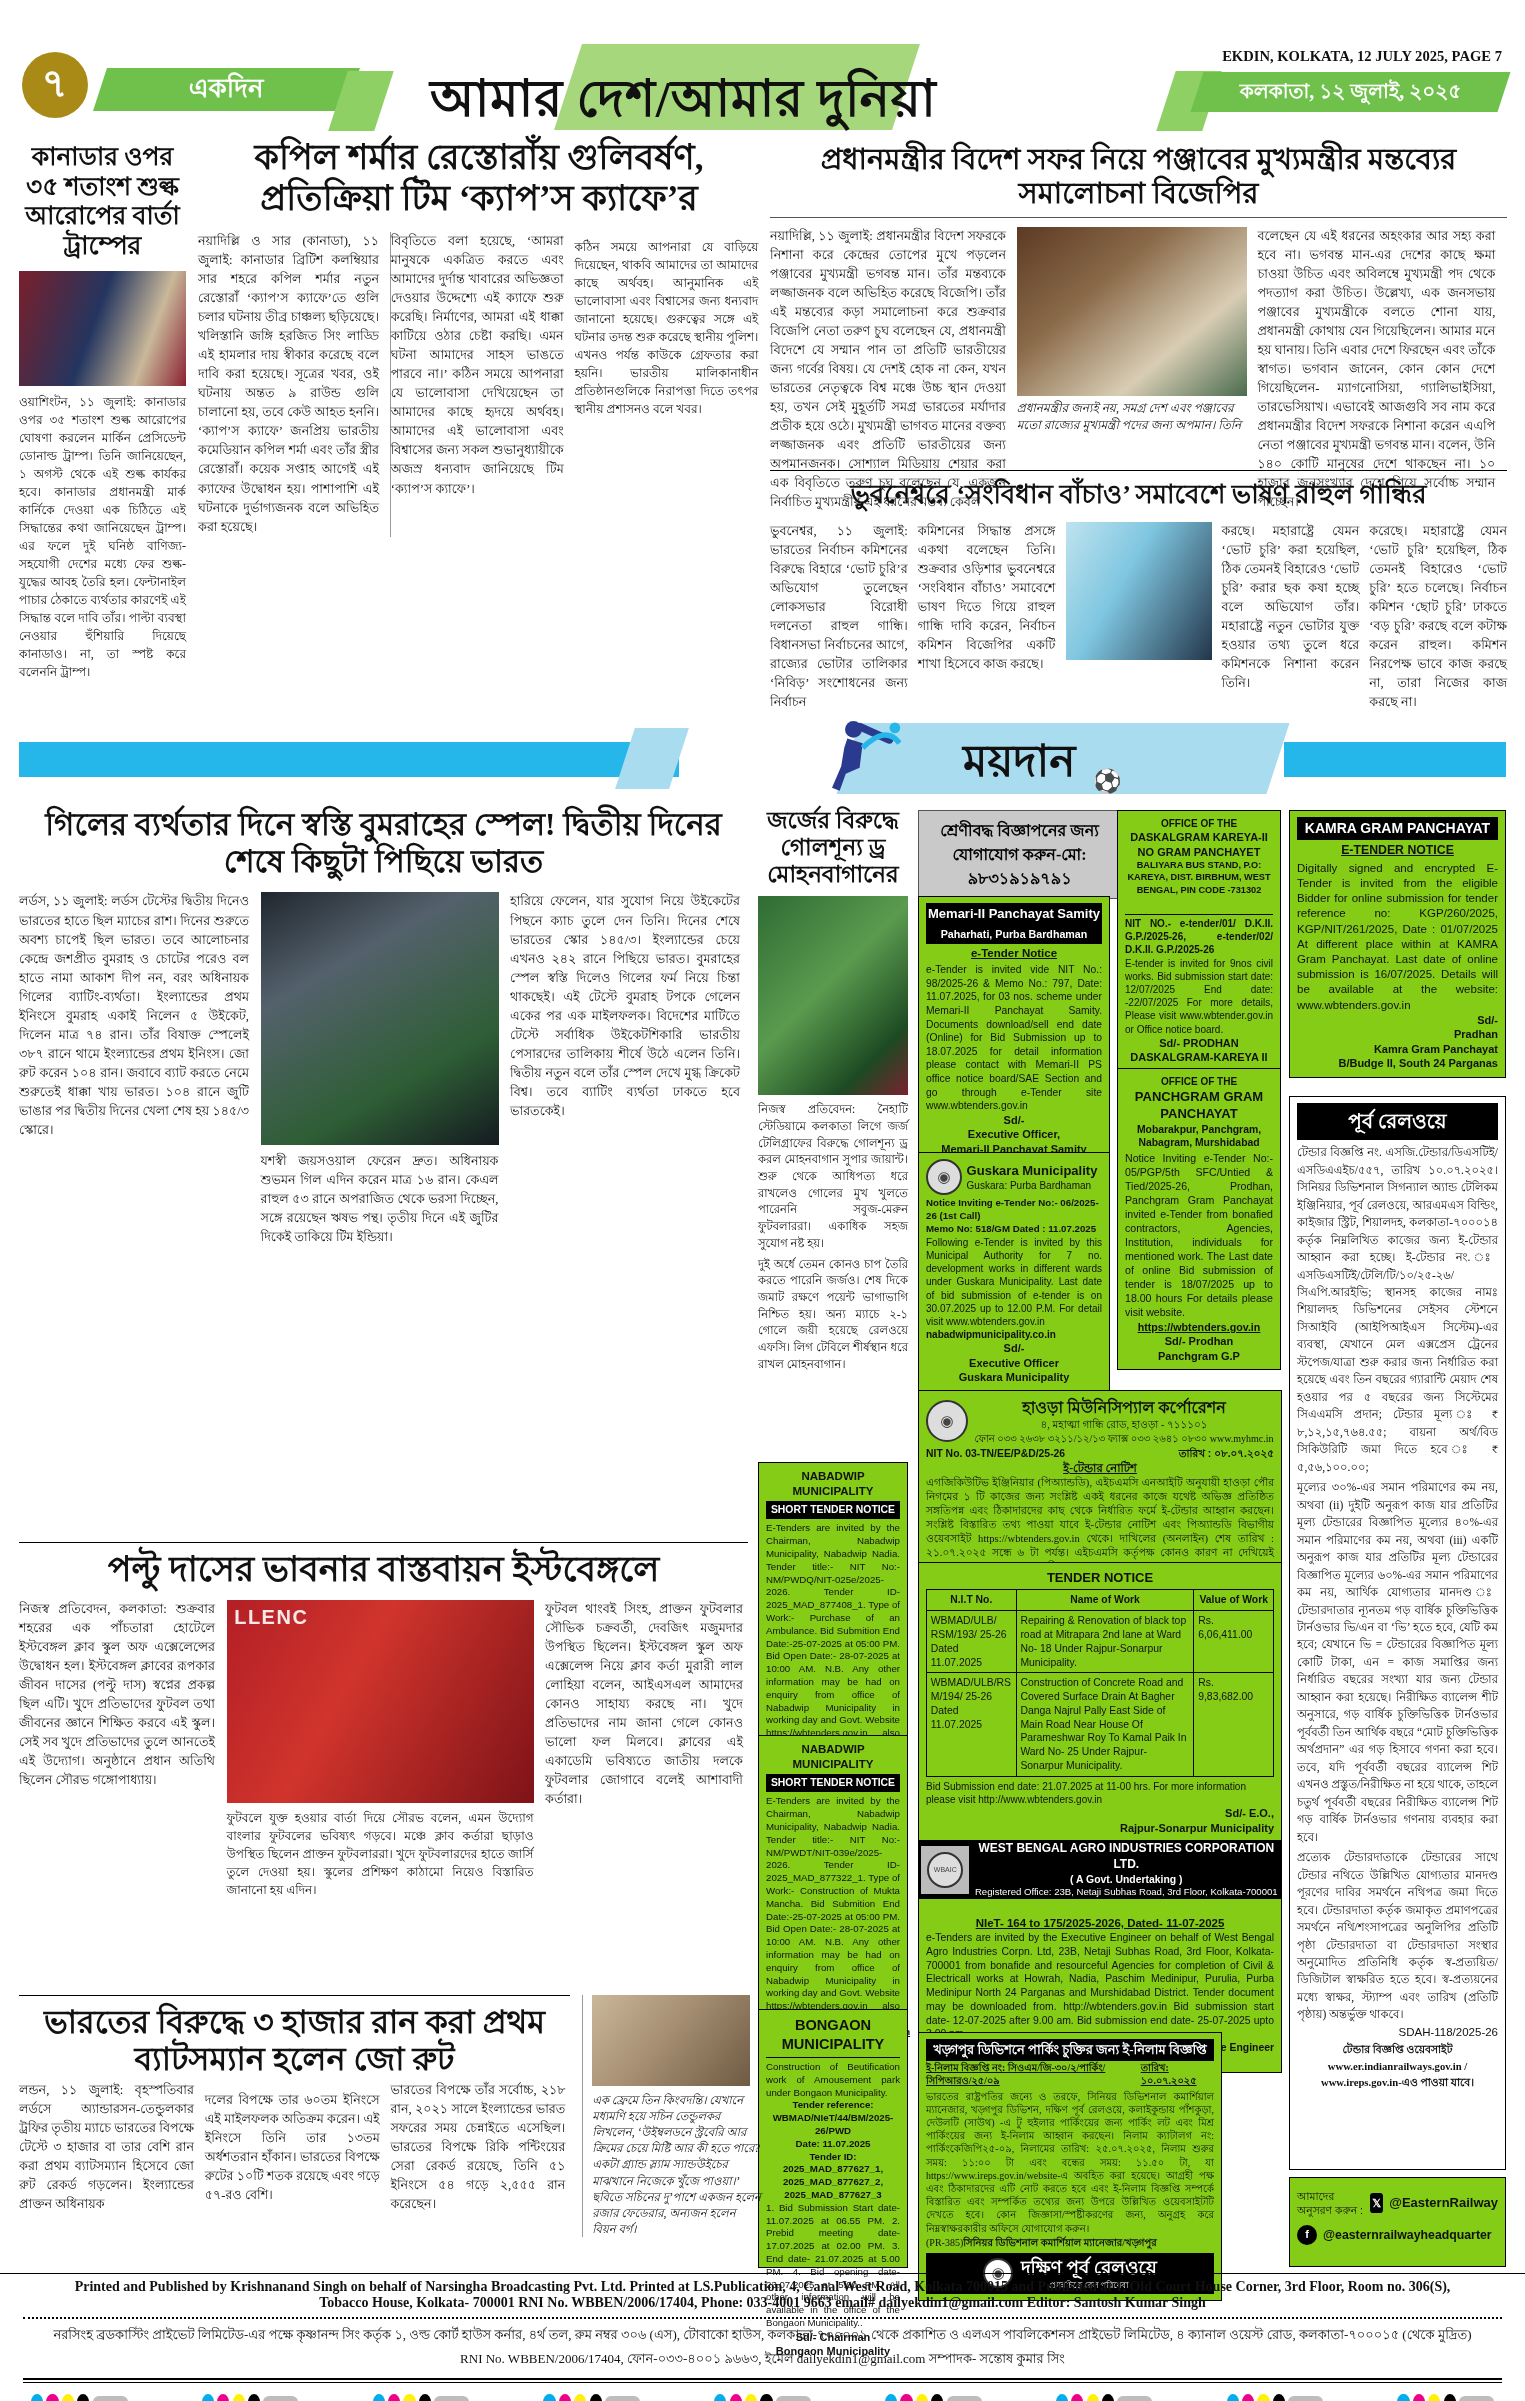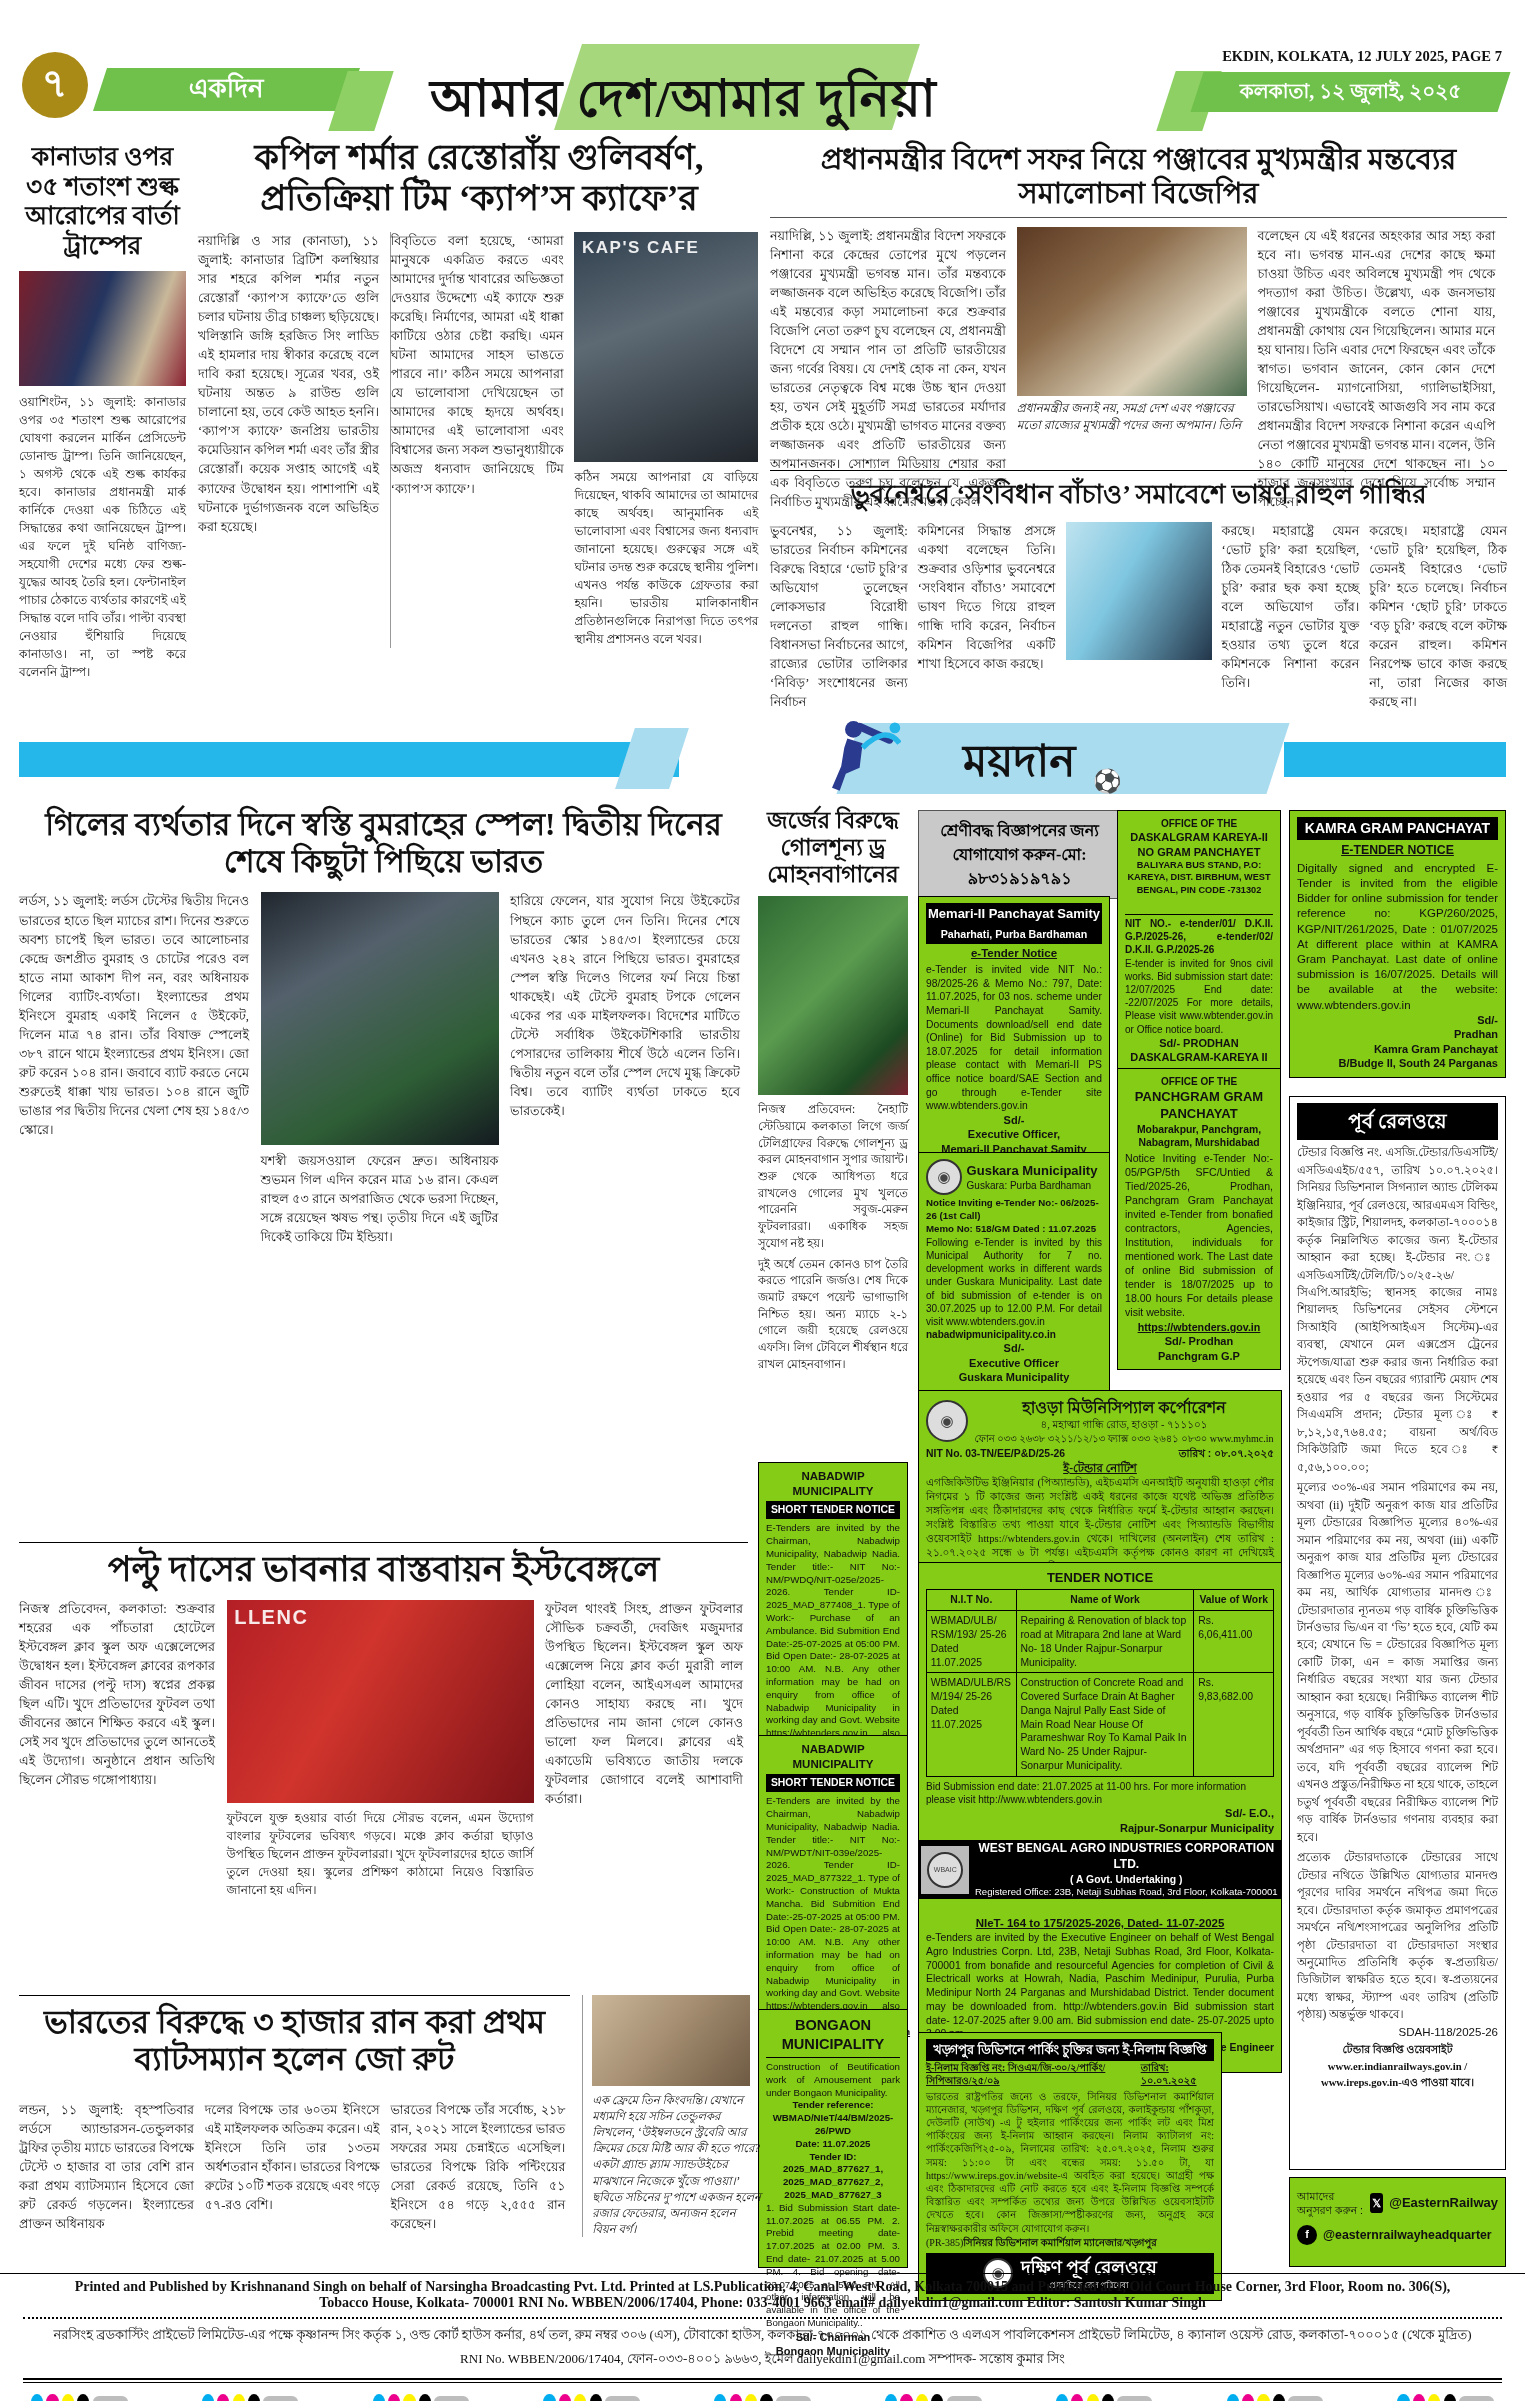--- a/index.html
+++ b/index.html
@@ -87,23 +87,20 @@
     <div class="photo" style="width:167px;height:115px;margin-top:10.7px;background:linear-gradient(110deg,#7a1f2b 0%,#24355f 45%,#c9b89a 75%,#8a2232 100%);"></div>
     <div class="body-txt" style="margin-top:7.7px;font-size:12px;">ওয়াশিংটন, ১১ জুলাই: কানাডার ওপর ৩৫ শতাংশ শুল্ক আরোপের ঘোষণা করলেন মার্কিন প্রেসিডেন্ট ডোনাল্ড ট্রাম্প। তিনি জানিয়েছেন, ১ অগস্ট থেকে এই শুল্ক কার্যকর হবে। কানাডার প্রধানমন্ত্রী মার্ক কার্নিকে দেওয়া এক চিঠিতে এই সিদ্ধান্তের কথা জানিয়েছেন ট্রাম্প। এর ফলে দুই ঘনিষ্ঠ বাণিজ্য-সহযোগী দেশের মধ্যে ফের শুল্ক-যুদ্ধের আবহ তৈরি হল। ফেন্টানাইল পাচার ঠেকাতে ব্যর্থতার কারণেই এই সিদ্ধান্ত বলে দাবি তাঁর। পাল্টা ব্যবস্থা নেওয়ার হুঁশিয়ারি দিয়েছে কানাডাও। না, তা স্পষ্ট করে বলেননি ট্রাম্প।</div>
   </div>
 
   <div class="abs" style="left:198px;top:137px;width:562px;">
     <div class="headline ctr" style="font-size:35px;">কপিল শর্মার রেস্তোরাঁয় গুলিবর্ষণ, প্রতিক্রিয়া টিম ‘ক্যাপ’স ক্যাফে’র</div>
     <div style="display:flex;gap:10.7px;margin-top:12.3px;">
       <div style="width:181px;" class="body-txt">নয়াদিল্লি ও সার (কানাডা), ১১ জুলাই: কানাডার ব্রিটিশ কলম্বিয়ার সার শহরে কপিল শর্মার নতুন রেস্তোরাঁ ‘ক্যাপ’স ক্যাফে’তে গুলি চলার ঘটনায় তীব্র চাঞ্চল্য ছড়িয়েছে। খলিস্তানি জঙ্গি হরজিত সিং লাড্ডি এই হামলার দায় স্বীকার করেছে বলে দাবি করা হয়েছে। সূত্রের খবর, ওই ঘটনায় অন্তত ৯ রাউন্ড গুলি চালানো হয়, তবে কেউ আহত হননি। ‘ক্যাপ’স ক্যাফে’ জনপ্রিয় ভারতীয় কমেডিয়ান কপিল শর্মা এবং তাঁর স্ত্রীর রেস্তোরাঁ। কয়েক সপ্তাহ আগেই এই ক্যাফের উদ্বোধন হয়। পাশাপাশি এই ঘটনাকে দুর্ভাগ্যজনক বলে অভিহিত করা হয়েছে।</div>
       <div style="width:173px;" class="body-txt col-rule">বিবৃতিতে বলা হয়েছে, ‘আমরা মানুষকে একত্রিত করতে এবং আমাদের দুর্দান্ত খাবারের অভিজ্ঞতা দেওয়ার উদ্দেশ্যে এই ক্যাফে শুরু করেছি। নির্মাণের, আমরা এই ধাক্কা কাটিয়ে ওঠার চেষ্টা করছি। এমন ঘটনা আমাদের সাহস ভাঙতে পারবে না।’ কঠিন সময়ে আপনারা যে ভালোবাসা দেখিয়েছেন তা আমাদের কাছে হৃদয়ে অর্থবহ। আমাদের এই ভালোবাসা এবং বিশ্বাসের জন্য সকল শুভানুধ্যায়ীকে অজস্র ধন্যবাদ জানিয়েছে টিম ‘ক্যাপ’স ক্যাফে’।</div>
       <div style="width:184px;">
-        <div class="photo" style="width:184px;height:230px;background:linear-gradient(160deg,#31404f 0%,#5d6a74 40%,#20252b 100%);">
-          <span class="ovl" style="font-size:17px;">KAP'S CAFE</span>
-        </div>
         <div class="body-txt" style="margin-top:6.1px;font-size:12px;">কঠিন সময়ে আপনারা যে বাড়িয়ে দিয়েছেন, থাকবি আমাদের তা আমাদের কাছে অর্থবহ। আনুমানিক এই ভালোবাসা এবং বিশ্বাসের জন্য ধন্যবাদ জানানো হয়েছে। গুরুত্বের সঙ্গে এই ঘটনার তদন্ত শুরু করেছে স্থানীয় পুলিশ। এখনও পর্যন্ত কাউকে গ্রেফতার করা হয়নি। ভারতীয় মালিকানাধীন প্রতিষ্ঠানগুলিকে নিরাপত্তা দিতে তৎপর স্থানীয় প্রশাসনও বলে খবর।</div>
       </div>
     </div>
   </div>
 
   <div class="abs" style="left:770px;top:142px;width:737px;">
     <div class="headline ctr" style="font-size:29px;border-bottom:0.8px solid #555;padding-bottom:6.1px;">প্রধানমন্ত্রীর বিদেশ সফর নিয়ে পঞ্জাবের মুখ্যমন্ত্রীর মন্তব্যের সমালোচনা বিজেপির</div>
     <div style="display:flex;gap:10.7px;margin-top:9.2px;">
       <div style="width:236px;" class="body-txt">নয়াদিল্লি, ১১ জুলাই: প্রধানমন্ত্রীর বিদেশ সফরকে নিশানা করে কেন্দ্রের তোপের মুখে পড়লেন পঞ্জাবের মুখ্যমন্ত্রী ভগবন্ত মান। তাঁর মন্তব্যকে লজ্জাজনক বলে অভিহিত করেছে বিজেপি। তাঁর এই মন্তব্যের কড়া সমালোচনা করে শুক্রবার বিজেপি নেতা তরুণ চুঘ বলেছেন যে, প্রধানমন্ত্রী বিদেশে যে সম্মান পান তা প্রতিটি ভারতীয়ের জন্য গর্বের বিষয়। যে দেশই হোক না কেন, যখন ভারতের নেতৃত্বকে বিশ্ব মঞ্চে উচ্চ স্থান দেওয়া হয়, তখন সেই মুহূর্তটি সমগ্র ভারতের মর্যাদার প্রতীক হয়ে ওঠে। মুখ্যমন্ত্রী ভাগবত মানের বক্তব্য লজ্জাজনক এবং প্রতিটি ভারতীয়ের জন্য অপমানজনক। সোশ্যাল মিডিয়ায় শেয়ার করা এক বিবৃতিতে তরুণ চুঘ বলেছেন যে, একজন নির্বাচিত মুখ্যমন্ত্রীর এই ধরনের মন্তব্য কেবল</div>
       <div style="width:230px;">
@@ -376,21 +373,21 @@
           <span class="ovl" style="font-size:20px;">LLENC</span>
         </div>
         <div class="body-txt" style="margin-top:6.1px;font-size:12px;">ফুটবলে যুক্ত হওয়ার বার্তা দিয়ে সৌরভ বলেন, এমন উদ্যোগ বাংলার ফুটবলের ভবিষ্যৎ গড়বে। মঞ্চে ক্লাব কর্তারা ছাড়াও উপস্থিত ছিলেন প্রাক্তন ফুটবলাররা। খুদে ফুটবলারদের হাতে জার্সি তুলে দেওয়া হয়। স্কুলের প্রশিক্ষণ কাঠামো নিয়েও বিস্তারিত জানানো হয় এদিন।</div>
       </div>
       <div style="width:198px;" class="body-txt">ফুটবল থাংবই সিংহ, প্রাক্তন ফুটবলার সৌভিক চক্রবর্তী, দেবজিৎ মজুমদার উপস্থিত ছিলেন। ইস্টবেঙ্গল স্কুল অফ এক্সেলেন্স নিয়ে ক্লাব কর্তা মুরারী লাল লোহিয়া বলেন, আইএসএল আমাদের কোনও সাহায্য করছে না। খুদে প্রতিভাদের নাম জানা গেলে কোনও ভালো ফল মিলবে। ক্লাবের এই একাডেমি ভবিষ্যতে জাতীয় দলকে ফুটবলার জোগাবে বলেই আশাবাদী কর্তারা।</div>
     </div>
   </div>
 
   <div class="abs" style="left:19px;top:1995px;width:551px;border-top:1.2px solid #000;padding-top:7.7px;">
     <div class="headline ctr" style="font-size:32px;">ভারতের বিরুদ্ধে ৩ হাজার রান করা প্রথম ব্যাটসম্যান হলেন জো রুট</div>
-    <div style="display:flex;gap:10.7px;margin-top:22px;">
+    <div style="display:flex;gap:10.7px;margin-top:2px;align-items:center;">
       <div style="width:175px;" class="body-txt">লন্ডন, ১১ জুলাই: বৃহস্পতিবার লর্ডসে অ্যান্ডারসন-তেন্ডুলকার ট্রফির তৃতীয় ম্যাচে ভারতের বিপক্ষে টেস্টে ৩ হাজার বা তার বেশি রান করা প্রথম ব্যাটসম্যান হিসেবে জো রুট রেকর্ড গড়লেন। ইংল্যান্ডের প্রাক্তন অধিনায়ক</div>
       <div style="width:175px;" class="body-txt">দলের বিপক্ষে তার ৬০তম ইনিংসে এই মাইলফলক অতিক্রম করেন। এই ইনিংসে তিনি তার ১৩তম অর্ধশতরান হাঁকান। ভারতের বিপক্ষে রুটের ১০টি শতক রয়েছে এবং গড়ে ৫৭-রও বেশি।</div>
       <div style="width:175px;" class="body-txt">ভারতের বিপক্ষে তাঁর সর্বোচ্চ, ২১৮ রান, ২০২১ সালে ইংল্যান্ডের ভারত সফরের সময় চেন্নাইতে এসেছিল। ভারতের বিপক্ষে রিকি পন্টিংয়ের সেরা রেকর্ড রয়েছে, তিনি ৫১ ইনিংসে ৫৪ গড়ে ২,৫৫৫ রান করেছেন।</div>
     </div>
   </div>
 
   <div class="abs" style="left:582px;top:1995px;width:169px;border-left:0.8px solid #999;padding-left:9.2px;">
     <div class="photo" style="width:158px;height:91px;background:linear-gradient(130deg,#cbb79a 0%,#a68f72 45%,#6e5a43 100%);"></div>
     <div class="caption" style="margin-top:6.1px;font-size:11.5px;">এক ফ্রেমে তিন কিংবদন্তি। যেখানে মধ্যমণি হয়ে সচিন তেন্ডুলকর লিখলেন, ‘উইম্বলডনে স্ট্রবেরি আর ক্রিমের চেয়ে মিষ্টি আর কী হতে পারে? একটা গ্র্যান্ড স্ল্যাম স্যান্ডউইচের মাঝখানে নিজেকে খুঁজে পাওয়া।’ ছবিতে সচিনের দু’পাশে একজন হলেন রজার ফেডেরার, অন্যজন হলেন বিয়ন বর্গ।</div>
   </div>

